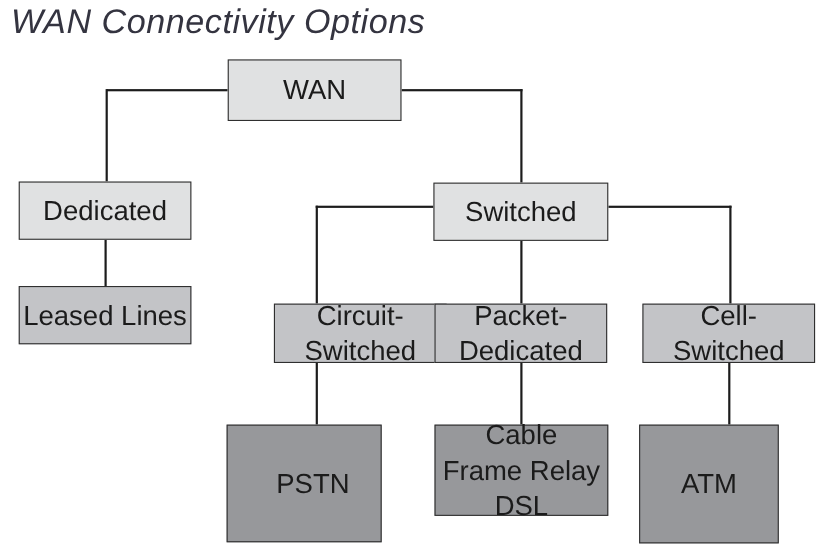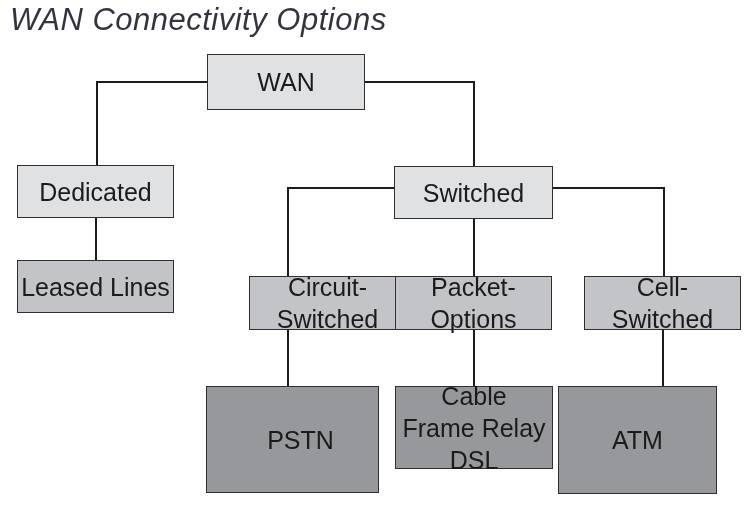--- a/index.html
+++ b/index.html
@@ -33,23 +33,23 @@
   .line{position:absolute;background:var(--line,#1c1c1c);}
 
   
   #n-wan      {left:207px;top:54px; width:158px;height:56px;}
   #n-dedicated{left:17px; top:165px;width:157px;height:53px;}
   #n-switched {left:394px;top:166px;width:159px;height:53px;}
   #n-leased   {left:17px; top:260px;width:157px;height:53px;}
   #n-circuit  {left:205px;top:276px;width:157px;height:54px;margin-left:44px;}
   #n-packet   {left:395px;top:276px;width:157px;height:54px;}
   #n-cell     {left:584px;top:276px;width:157px;height:54px;}
-  #n-pstn     {left:206px;top:386px;width:173px;height:107px;padding-left:16px;}
+  #n-pstn     {left:206px;top:386px;width:141px;height:107px;padding-left:16px;}
   #n-cable    {left:395px;top:386px;width:158px;height:83px;}
-  #n-atm      {left:558px;top:386px;width:159px;height:108px;}
+  #n-atm      {left:581px;top:386px;width:127px;height:108px;}
 
   
   #l-wan-left-h  {left:97px; top:81px; width:110px;height:2px;}
   #l-wan-left-v  {left:96px; top:81px; width:2px;  height:84px;}
   #l-wan-right-h {left:365px;top:81px; width:110px;height:2px;}
   #l-wan-right-v {left:473px;top:81px; width:2px;  height:85px;}
   #l-ded-leased  {left:95px; top:218px;width:2px;  height:58px;}
   #l-sw-left-h   {left:287px;top:187px;width:107px;height:2px;}
   #l-sw-left-v   {left:287px;top:187px;width:2px;  height:89px;}
   #l-sw-right-h  {left:553px;top:187px;width:112px;height:2px;}
@@ -80,21 +80,21 @@
   <div class="line" id="l-pack-cable"></div>
   <div class="line" id="l-cell-atm"></div>
 
   <div class="node lvl1" id="n-wan">WAN</div>
   <div class="node lvl1" id="n-dedicated">Dedicated</div>
   <div class="node lvl1" id="n-switched">Switched</div>
   <div class="node lvl2" id="n-leased">Leased Lines</div>
   <div class="node lvl2" id="n-circuit">Circuit-
 Switched</div>
   <div class="node lvl2" id="n-packet">Packet-
-Options</div>
+Dedicated</div>
   <div class="node lvl2" id="n-cell">Cell-
 Switched</div>
   <div class="node lvl3" id="n-pstn">PSTN</div>
   <div class="node lvl3" id="n-cable">Cable
 Frame Relay
 DSL</div>
   <div class="node lvl3" id="n-atm">ATM</div>
 
 </div>
 

